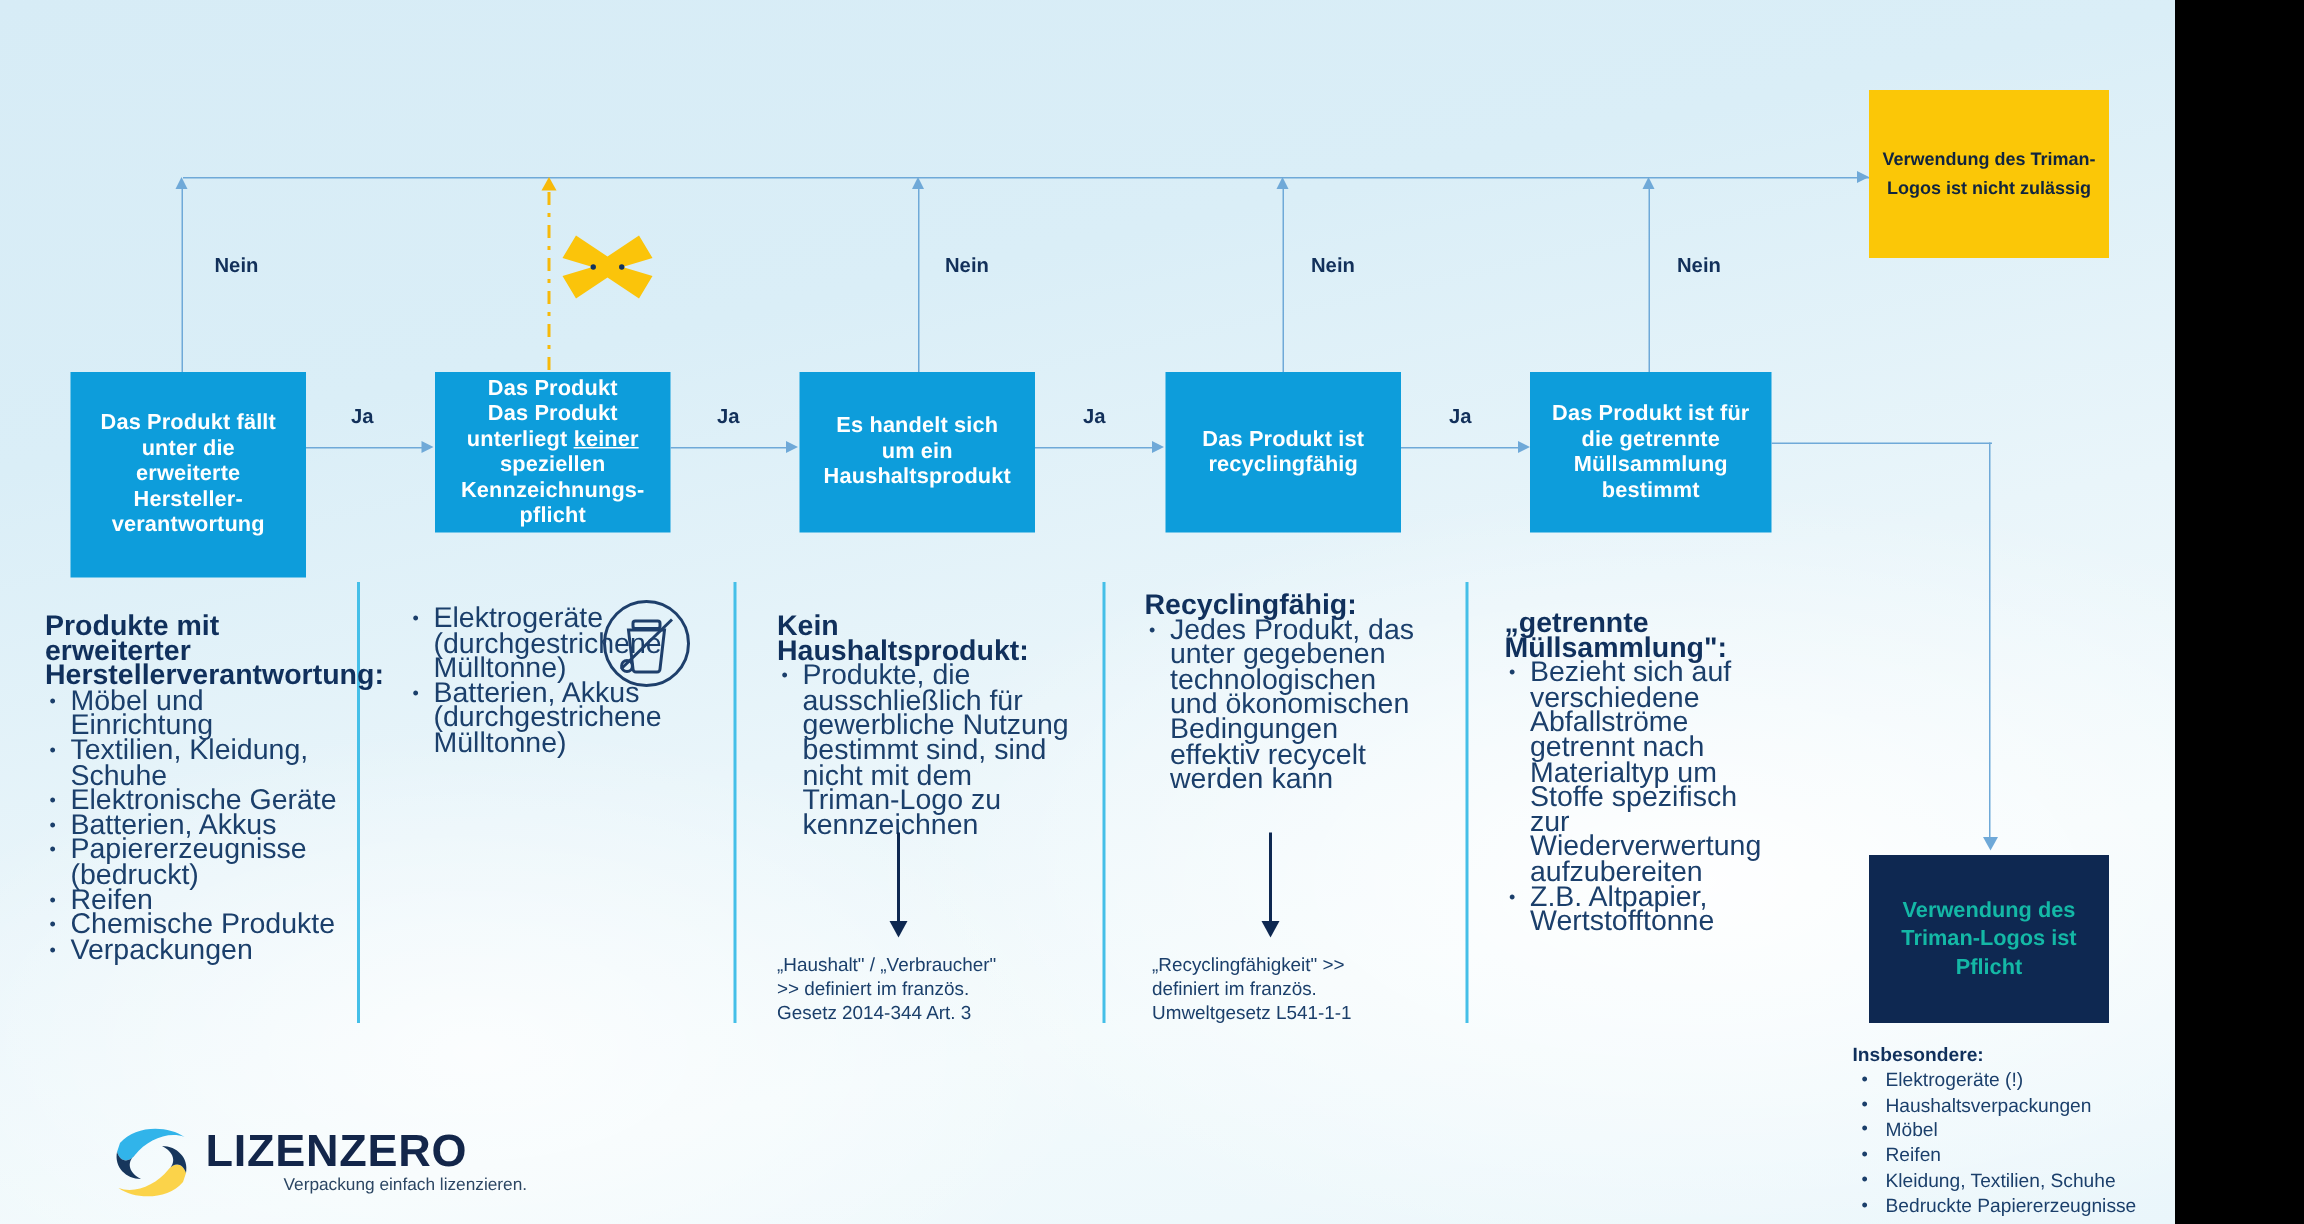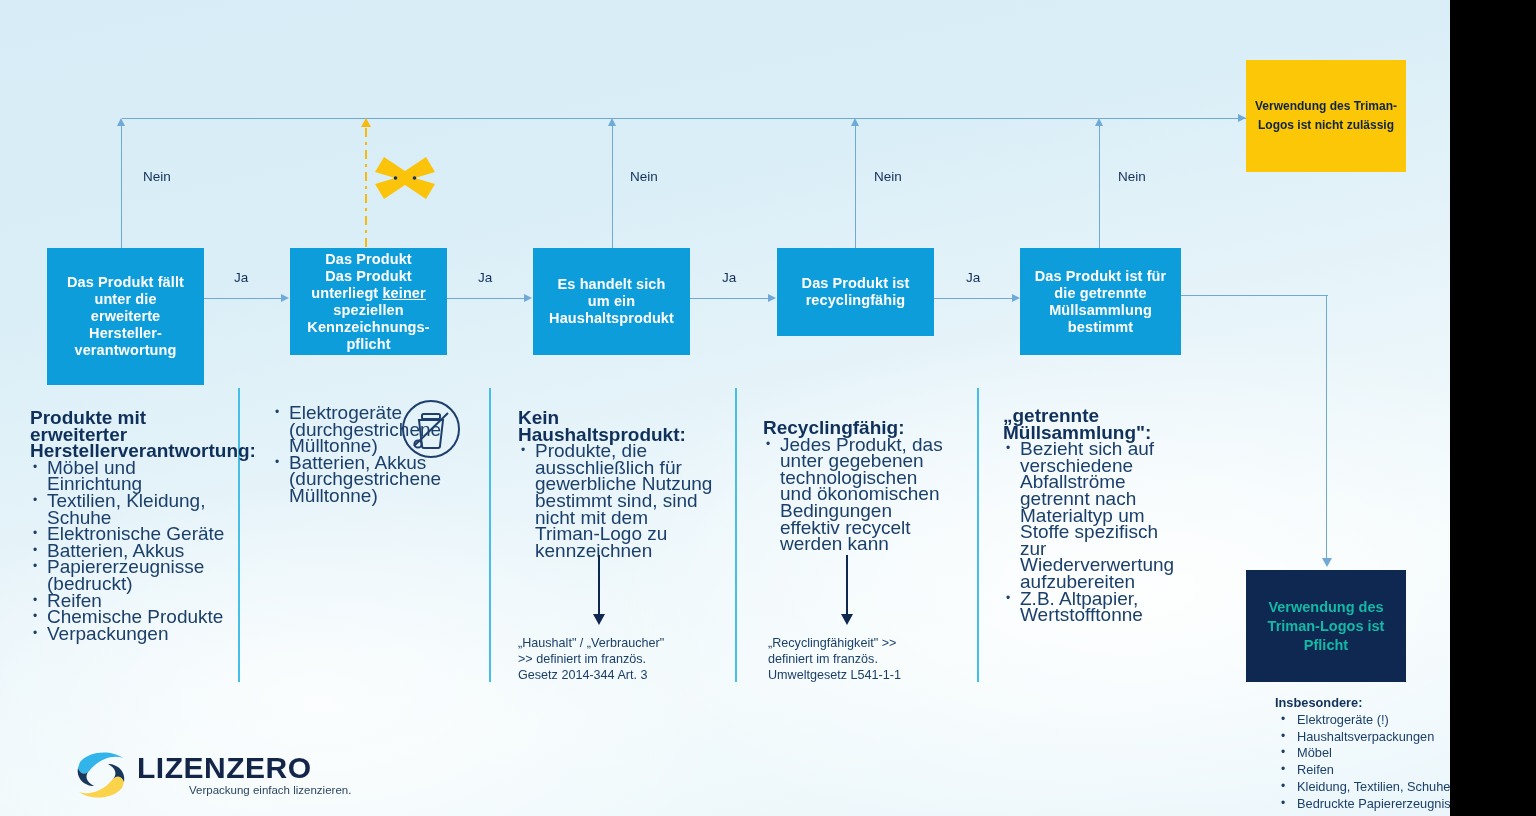--- a/index.html
+++ b/index.html
@@ -85,21 +85,21 @@
   }
   .arrow-d {
     position: absolute; width: 0; height: 0;
     border-top: 9px solid #6fa9d8;
     border-left: 5px solid transparent;
     border-right: 5px solid transparent;
   }
   .edgelabel {
     position: absolute;
     color: #12305a;
-    font-weight: normal;
+    font-weight: bold;
     font-size: 13.5px;
   }
 
   
   .orange-dash {
     position: absolute;
     width: 2.4px;
     background: repeating-linear-gradient(
       to bottom,
       #f7b90a 0px, #f7b90a 9px,
@@ -235,21 +235,21 @@
   </div>
 
   <div class="dbox" style="left:533px; top:248px; width:157px; height:107px;">
     <span>
       <span>Es handelt sich</span>
       <span>um ein</span>
       <span>Haushaltsprodukt</span>
     </span>
   </div>
 
-  <div class="dbox" style="left:777px; top:248px; width:157px; height:88px;">
+  <div class="dbox" style="left:777px; top:248px; width:157px; height:107px;">
     <span>
       <span>Das Produkt ist</span>
       <span>recyclingfähig</span>
     </span>
   </div>
 
   <div class="dbox" style="left:1020px; top:248px; width:161px; height:107px;">
     <span>
       <span>Das Produkt ist für</span>
       <span>die getrennte</span>
@@ -337,21 +337,21 @@
     </ul>
   </div>
   <div class="dk-vline" style="left:598px; top:555px; height:62px;"></div>
   <div class="dk-arrow-d" style="left:593px; top:614px;"></div>
   <div class="footnote" style="left:518px; top:635px; width:200px;">
     <div>„Haushalt" / „Verbraucher"</div>
     <div>&gt;&gt; definiert im franzӧs.</div>
     <div>Gesetz 2014-344 Art. 3</div>
   </div>
 
-  <div class="col" style="left:763px; top:420px; width:190px;">
+  <div class="col" style="left:763px; top:396px; width:190px;">
     <div class="head">Recyclingfähig:</div>
     <ul>
       <li>Jedes Produkt, das unter gegebenen technologischen und ökonomischen Bedingungen effektiv recycelt werden kann</li>
     </ul>
   </div>
   <div class="dk-vline" style="left:846px; top:555px; height:62px;"></div>
   <div class="dk-arrow-d" style="left:841px; top:614px;"></div>
   <div class="footnote" style="left:768px; top:635px; width:200px;">
     <div>„Recyclingfähigkeit" &gt;&gt;</div>
     <div>definiert im franzӧs.</div>
@@ -362,21 +362,21 @@
     <div class="head">
       <div>„getrennte</div>
       <div>Müllsammlung":</div>
     </div>
     <ul>
       <li>Bezieht sich auf verschiedene Abfallströme getrennt nach Materialtyp um Stoffe spezifisch zur Wiederverwertung aufzubereiten</li>
       <li>Z.B. Altpapier, Wertstofftonne</li>
     </ul>
   </div>
 
-  <div class="bottomlist" style="left:1235px; top:695px; width:230px;margin-left:40px;">
+  <div class="bottomlist" style="left:1235px; top:695px; width:230px;">
     <div class="head">Insbesondere:</div>
     <ul>
       <li>Elektrogeräte (!)</li>
       <li>Haushaltsverpackungen</li>
       <li>Möbel</li>
       <li>Reifen</li>
       <li>Kleidung, Textilien, Schuhe</li>
       <li>Bedruckte Papiererzeugnisse</li>
     </ul>
   </div>

